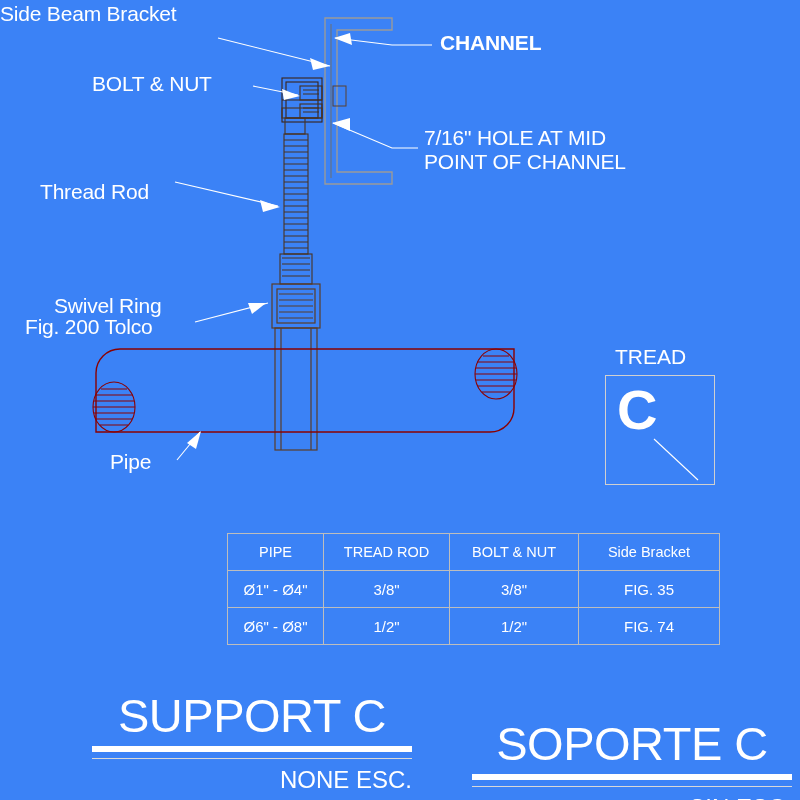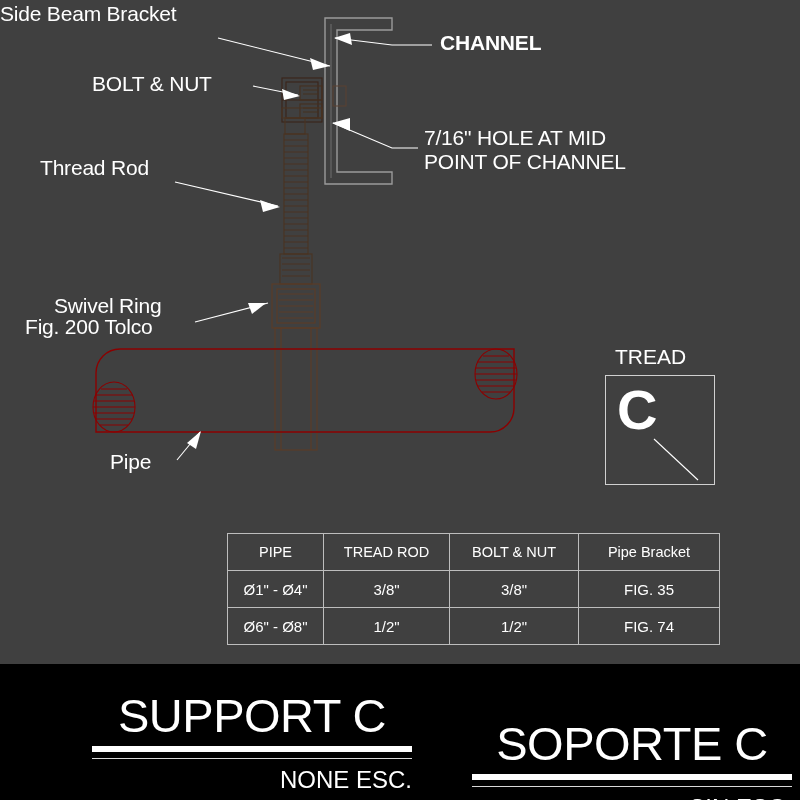--- a/index.html
+++ b/index.html
@@ -10,22 +10,22 @@
   body {
     width: 800px;
     height: 800px;
     overflow: hidden;
     font-family: "Liberation Sans", sans-serif;
     color: #ffffff;
   }
   #stage {
     position: relative;
     width: 800px;
-    height: 664px;
-    background: #404040;
+    height: 800px;
+    background: #3b82f6;
   }
   #drawing {
     position: absolute;
     left: 0;
     top: 0;
     width: 800px;
     height: 800px;
   }
   .lbl {
     position: absolute;
@@ -244,21 +244,21 @@
       <polygon points="334,38 352,45 350,33"></polygon>
       <polygon points="332,123 350,131 350,118"></polygon>
     </g>
 
   </svg>
 
   <div class="lbl lbl-mixed" style="left:0px; top:2px;">Side Beam Bracket</div>
 
   <div class="lbl lbl-upper" style="left:92px; top:72px;">BOLT &amp; NUT</div>
 
-  <div class="lbl lbl-mixed" style="left:40px; top:156px;">Thread Rod</div>
+  <div class="lbl lbl-mixed" style="left:40px; top:180px;">Thread Rod</div>
 
   <div class="lbl lbl-mixed" style="left:54px; top:294px;">Swivel Ring</div>
   <div class="lbl lbl-mixed" style="left:25px; top:315px;">Fig. 200 Tolco</div>
 
   <div class="lbl lbl-mixed" style="left:110px; top:450px;">Pipe</div>
 
   <div class="lbl lbl-upper" style="left:440px; top:31px;font-weight:bold;">CHANNEL</div>
 
   <div class="lbl lbl-upper" style="left:424px; top:126px;">7/16" HOLE AT MID</div>
   <div class="lbl lbl-upper" style="left:424px; top:150px;">POINT OF CHANNEL</div>
@@ -272,21 +272,21 @@
       </svg>
     </div>
   </div>
 
   <table id="spec-table">
     <thead>
       <tr>
         <th class="c0">PIPE</th>
         <th class="c1">TREAD ROD</th>
         <th class="c2">BOLT &amp; NUT</th>
-        <th class="c3">Pipe Bracket</th>
+        <th class="c3">Side Bracket</th>
       </tr>
     </thead>
     <tbody>
       <tr>
         <td>Ø1" - Ø4"</td>
         <td>3/8"</td>
         <td>3/8"</td>
         <td>FIG. 35</td>
       </tr>
       <tr>

